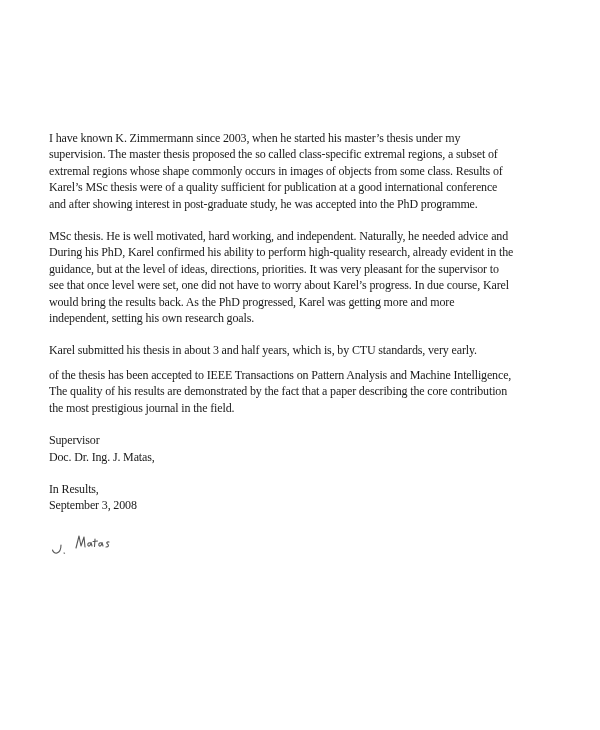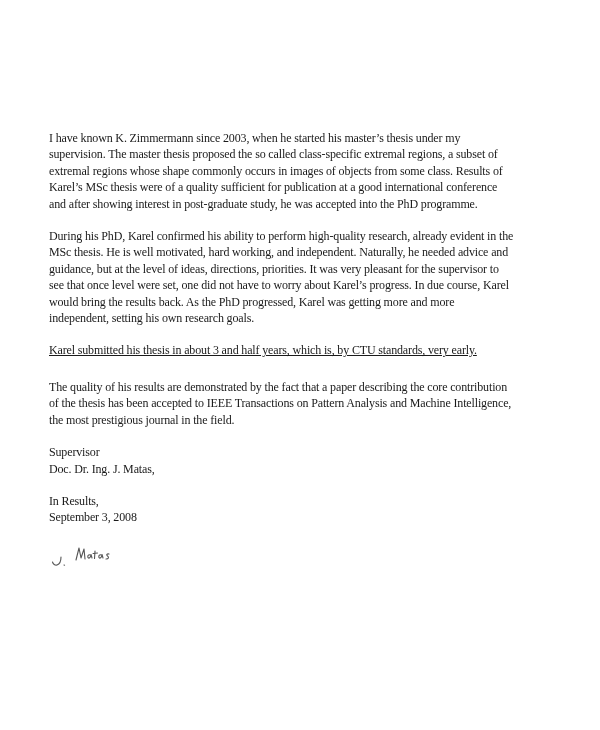--- a/index.html
+++ b/index.html
@@ -25,22 +25,21 @@
       letter-spacing: -0.15px;
     }
     .para {
       margin: 0 0 16px 0;
       white-space: nowrap;
     }
     .para .line {
       display: block;
     }
     .para.extra-gap {
-      margin-bottom: 20px;
-      text-decoration: underline;
+      margin-bottom: 8px;
     }
     .signature {
       position: relative;
       width: 80px;
       height: 30px;
       margin-top: 2px;
     }
     .signature svg {
       position: absolute;
       left: 0;
@@ -54,35 +53,35 @@
 
   <p class="para">
     <span class="line">I have known K. Zimmermann since 2003, when he started his master’s thesis under my</span>
     <span class="line">supervision. The master thesis proposed the so called class-specific extremal regions, a subset of</span>
     <span class="line">extremal regions whose shape commonly occurs in images of objects from some class. Results of</span>
     <span class="line">Karel’s MSc thesis were of a quality sufficient for publication at a good international conference</span>
     <span class="line">and after showing interest in post-graduate study, he was accepted into the PhD programme.</span>
   </p>
 
   <p class="para">
+    <span class="line">MSc thesis. He is well motivated, hard working, and independent. Naturally, he needed advice and</span>
     <span class="line">During his PhD, Karel confirmed his ability to perform high-quality research, already evident in the</span>
-    <span class="line">MSc thesis. He is well motivated, hard working, and independent. Naturally, he needed advice and</span>
     <span class="line">guidance, but at the level of ideas, directions, priorities. It was very pleasant for the supervisor to</span>
     <span class="line">see that once level were set, one did not have to worry about Karel’s progress. In due course, Karel</span>
     <span class="line">would bring the results back. As the PhD progressed, Karel was getting more and more</span>
     <span class="line">independent, setting his own research goals.</span>
   </p>
 
   <p class="para extra-gap">
     <span class="line">Karel submitted his thesis in about 3 and half years, which is, by CTU standards, very early.</span>
   </p>
 
   <p class="para">
+    <span class="line">of the thesis has been accepted to IEEE Transactions on Pattern Analysis and Machine Intelligence,</span>
     <span class="line">The quality of his results are demonstrated by the fact that a paper describing the core contribution</span>
-    <span class="line">of the thesis has been accepted to IEEE Transactions on Pattern Analysis and Machine Intelligence,</span>
     <span class="line">the most prestigious journal in the field.</span>
   </p>
 
 
 
   <p class="para">
     <span class="line">Supervisor</span>
     <span class="line">Doc. Dr. Ing. J. Matas,</span>
   </p>
 

